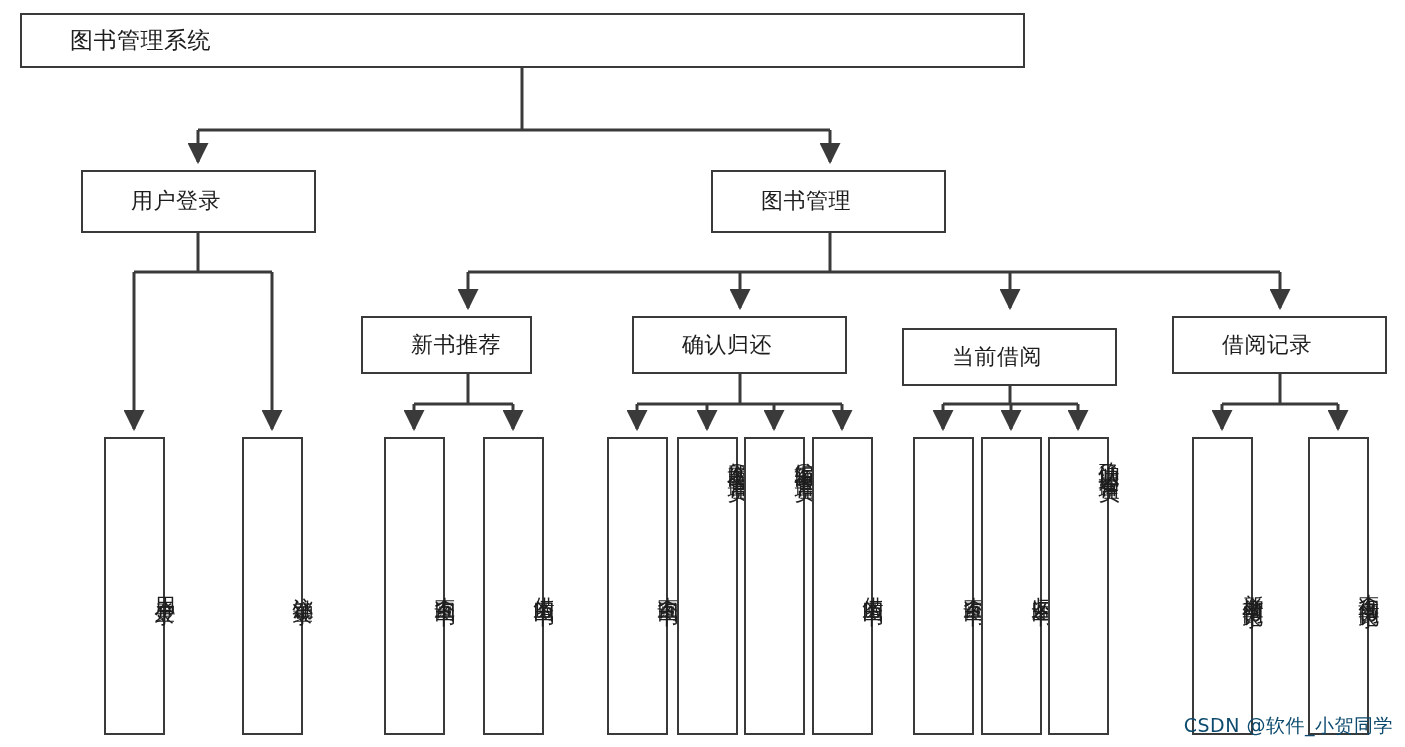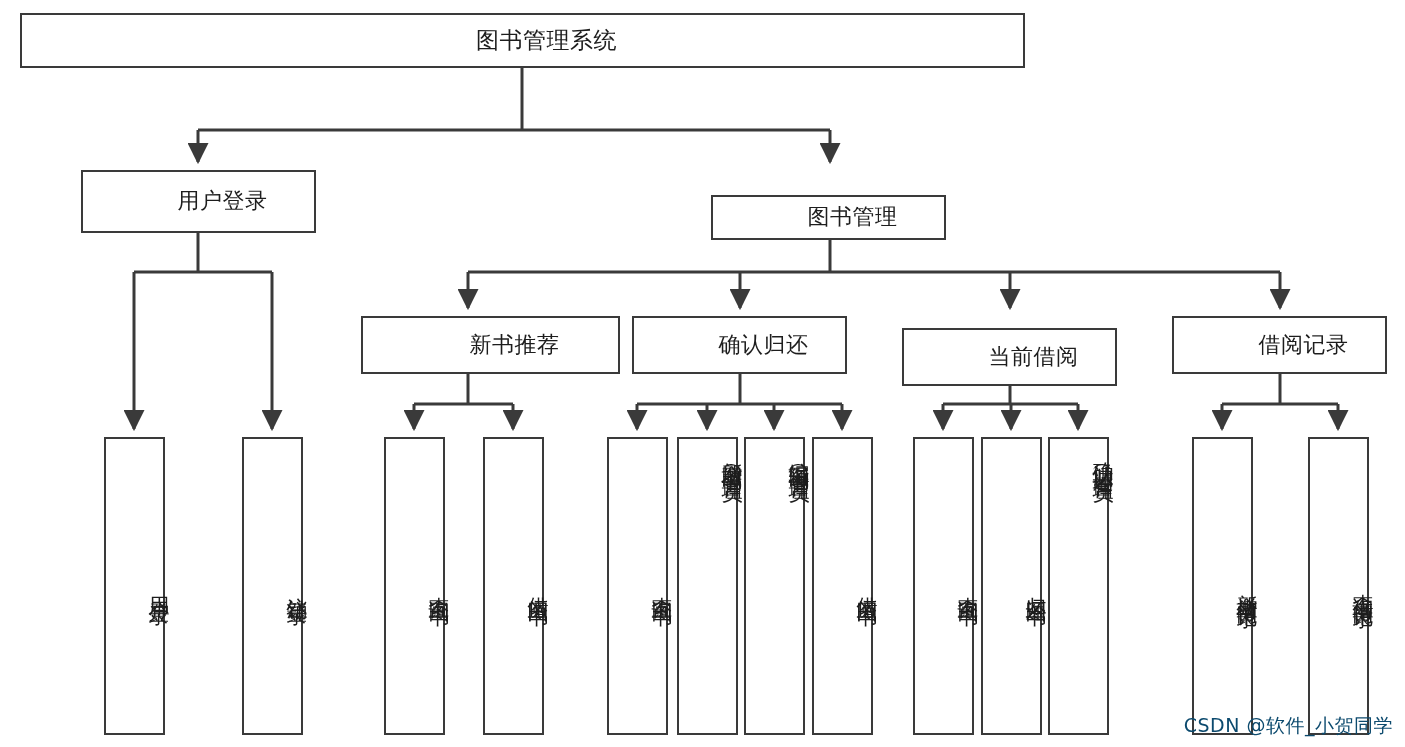--- a/index.html
+++ b/index.html
@@ -26,21 +26,20 @@
     height: 747px;
     pointer-events: none;
   }
   .node {
     position: absolute;
     box-sizing: border-box;
     border: 2px solid #3a3a3a;
     background: #ffffff;
     display: flex;
     align-items: center;
-    justify-content: center;
     color: #1d1d1d;
     z-index: 2;
     padding-left: 48px;
   }
   .node .lbl {
     display: block;
     text-align: center;
     line-height: 1.12;
     letter-spacing: 0.5px;
   }
@@ -133,25 +132,25 @@
     </g>
   </svg>
 
   <div class="node horiz root" style="left:20px; top:13px; width:1005px; height:55px;">
     <span class="lbl">图书管理系统</span>
   </div>
 
   <div class="node horiz" style="left:81px; top:170px; width:235px; height:63px;">
     <span class="lbl">用户登录</span>
   </div>
-  <div class="node horiz" style="left:711px; top:170px; width:235px; height:45px;margin-top:25px;">
+  <div class="node horiz" style="left:711px; top:170px; width:235px; height:63px;">
     <span class="lbl">图书管理</span>
   </div>
 
-  <div class="node horiz" style="left:361px; top:316px; width:259px; height:58px;">
+  <div class="node horiz" style="left:361px; top:316px; width:171px; height:58px;">
     <span class="lbl">新书推荐</span>
   </div>
   <div class="node horiz" style="left:632px; top:316px; width:215px; height:58px;">
     <span class="lbl">确认归还</span>
   </div>
   <div class="node horiz" style="left:902px; top:316px; width:215px; height:58px;margin-top:12px;">
     <span class="lbl">当前借阅</span>
   </div>
   <div class="node horiz" style="left:1172px; top:316px; width:215px; height:58px;">
     <span class="lbl">借阅记录</span>

